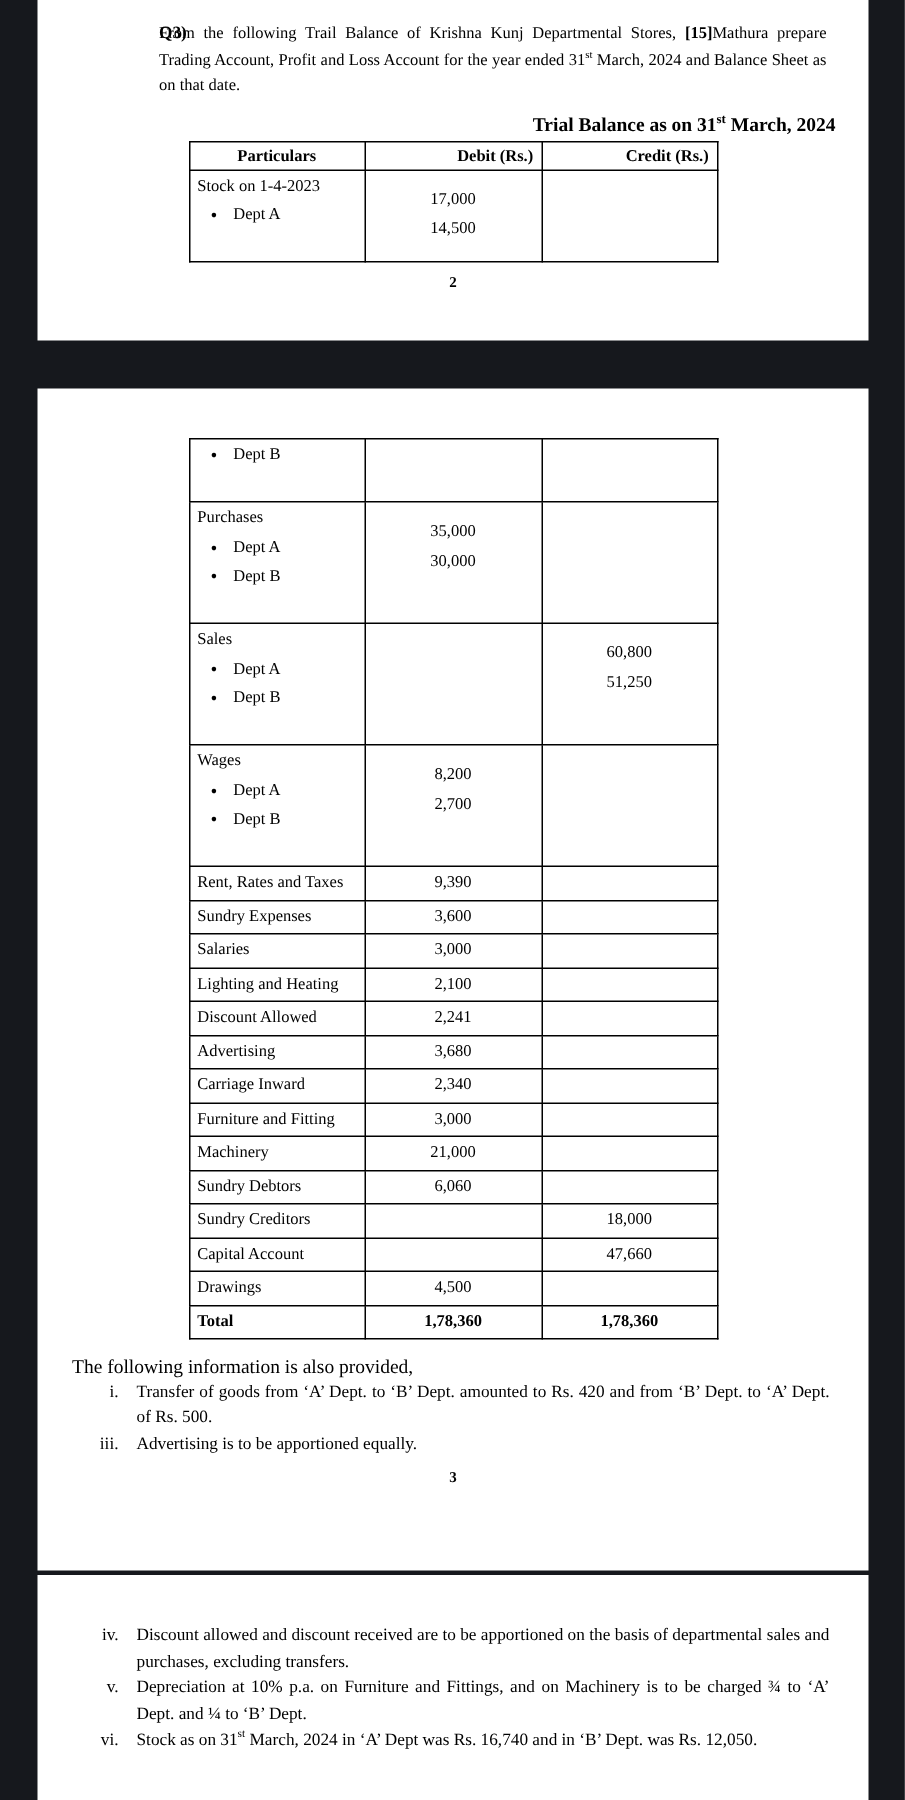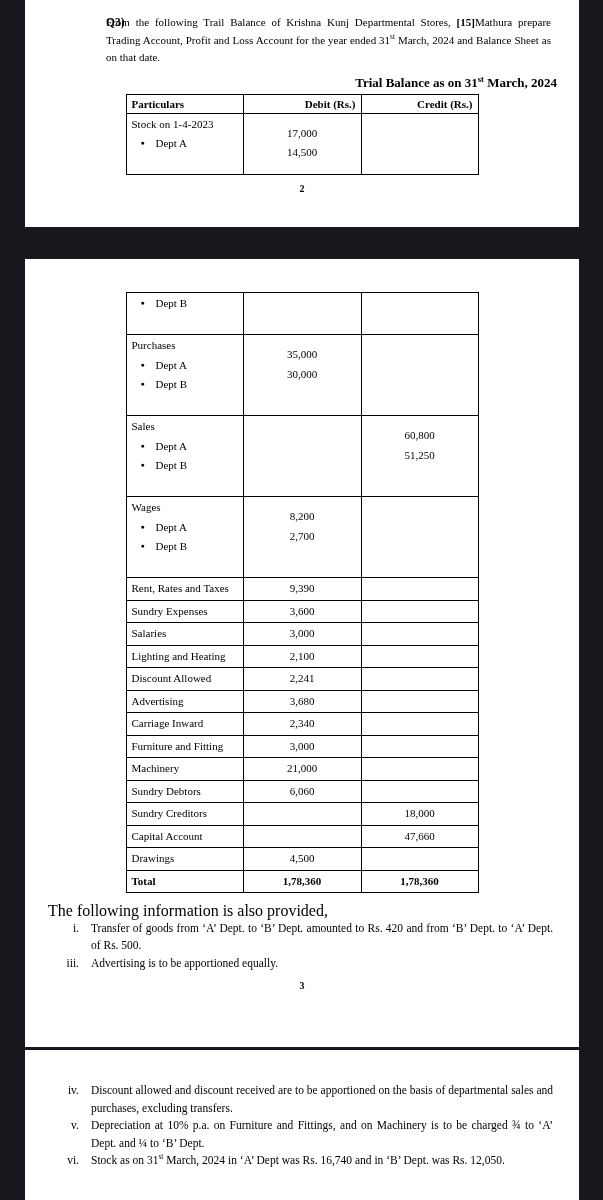--- a/index.html
+++ b/index.html
@@ -95,21 +95,21 @@
     line-height: 19.5px;
     height: 20px;
   }
   table.tb th {
     font-weight: bold;
     text-align: right;
     padding: 0 5px;
     height: 19px;
     line-height: 18px;
   }
-  table.tb th.th-part { text-align: left; }
+  table.tb th.th-part { text-align: center; }
   td.num { text-align: center; }
   td.lbl { text-align: left; }
   td.total-lbl, td.total-num { font-weight: bold; }
 
   
   .grp-head { display: block; }
   .bullet-line {
     display: block;
     padding-left: 24px;
     position: relative;
@@ -120,21 +120,21 @@
     left: 9px;
     font-size: 7px;
     top: 0px;
     line-height: 19.5px;
   }
   .pad-line { display: block; height: 9px; }
   .spacer-line { display: block; visibility: hidden; }
 
   
   .notes-intro {
-    font-size: 16px;
+    font-size: 13px;
     line-height: 17.5px;
     margin-top: 9px;
     padding-left: 1px;
   }
   ol.notes {
     list-style: none;
     margin: 0;
     padding: 0;
   }
   ol.notes > li {

